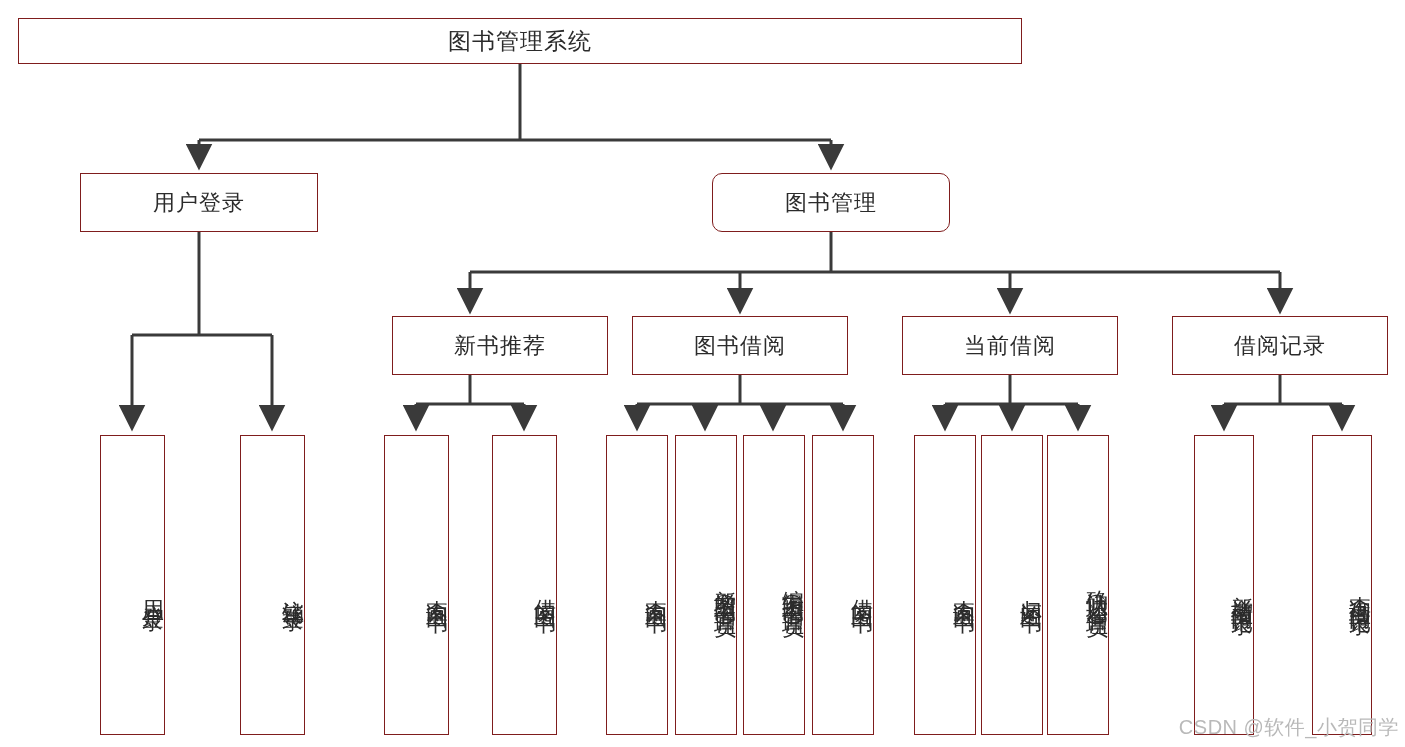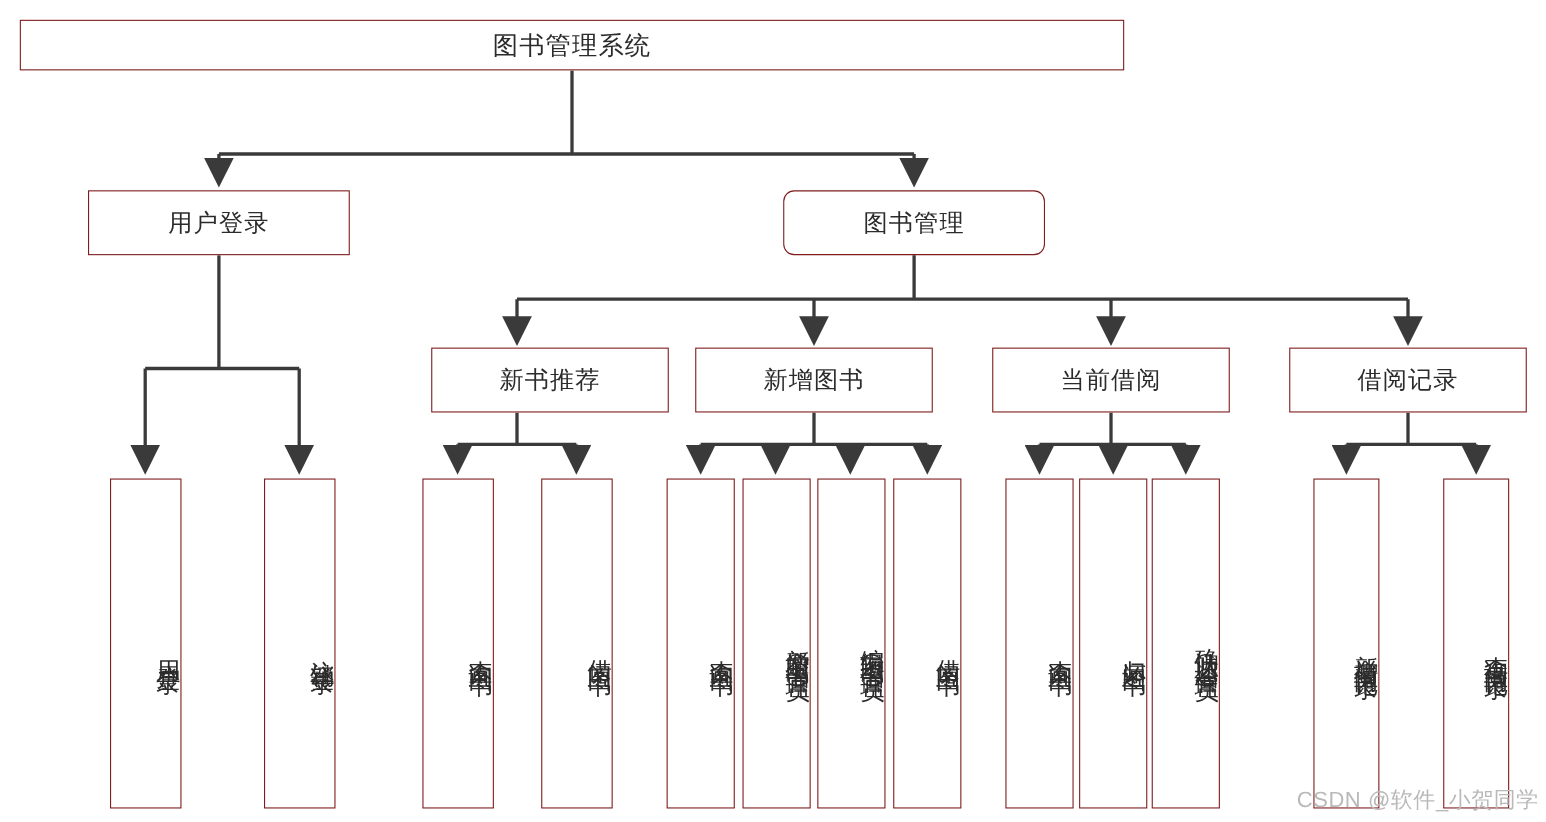--- a/index.html
+++ b/index.html
@@ -108,21 +108,21 @@
     <span class="lbl">用户登录</span>
   </div>
   <div class="node horiz" style="left:712px;top:173px;width:238px;height:59px;border-radius:10px;">
     <span class="lbl">图书管理</span>
   </div>
 
   <div class="node horiz" style="left:362px;top:316px;width:216px;height:59px;margin-left:30px;">
     <span class="lbl">新书推荐</span>
   </div>
   <div class="node horiz" style="left:632px;top:316px;width:216px;height:59px;">
-    <span class="lbl">新增图书</span>
+    <span class="lbl">图书借阅</span>
   </div>
   <div class="node horiz" style="left:1172px;top:316px;width:216px;height:59px;">
     <span class="lbl">借阅记录</span>
   </div>
   <div class="node horiz" style="left:902px;top:316px;width:216px;height:59px;">
     <span class="lbl">当前借阅</span>
   </div>
 
   <div class="node vert" style="left:100px;top:435px;width:65px;height:300px;">
     <span class="lbl">用户登录</span>

